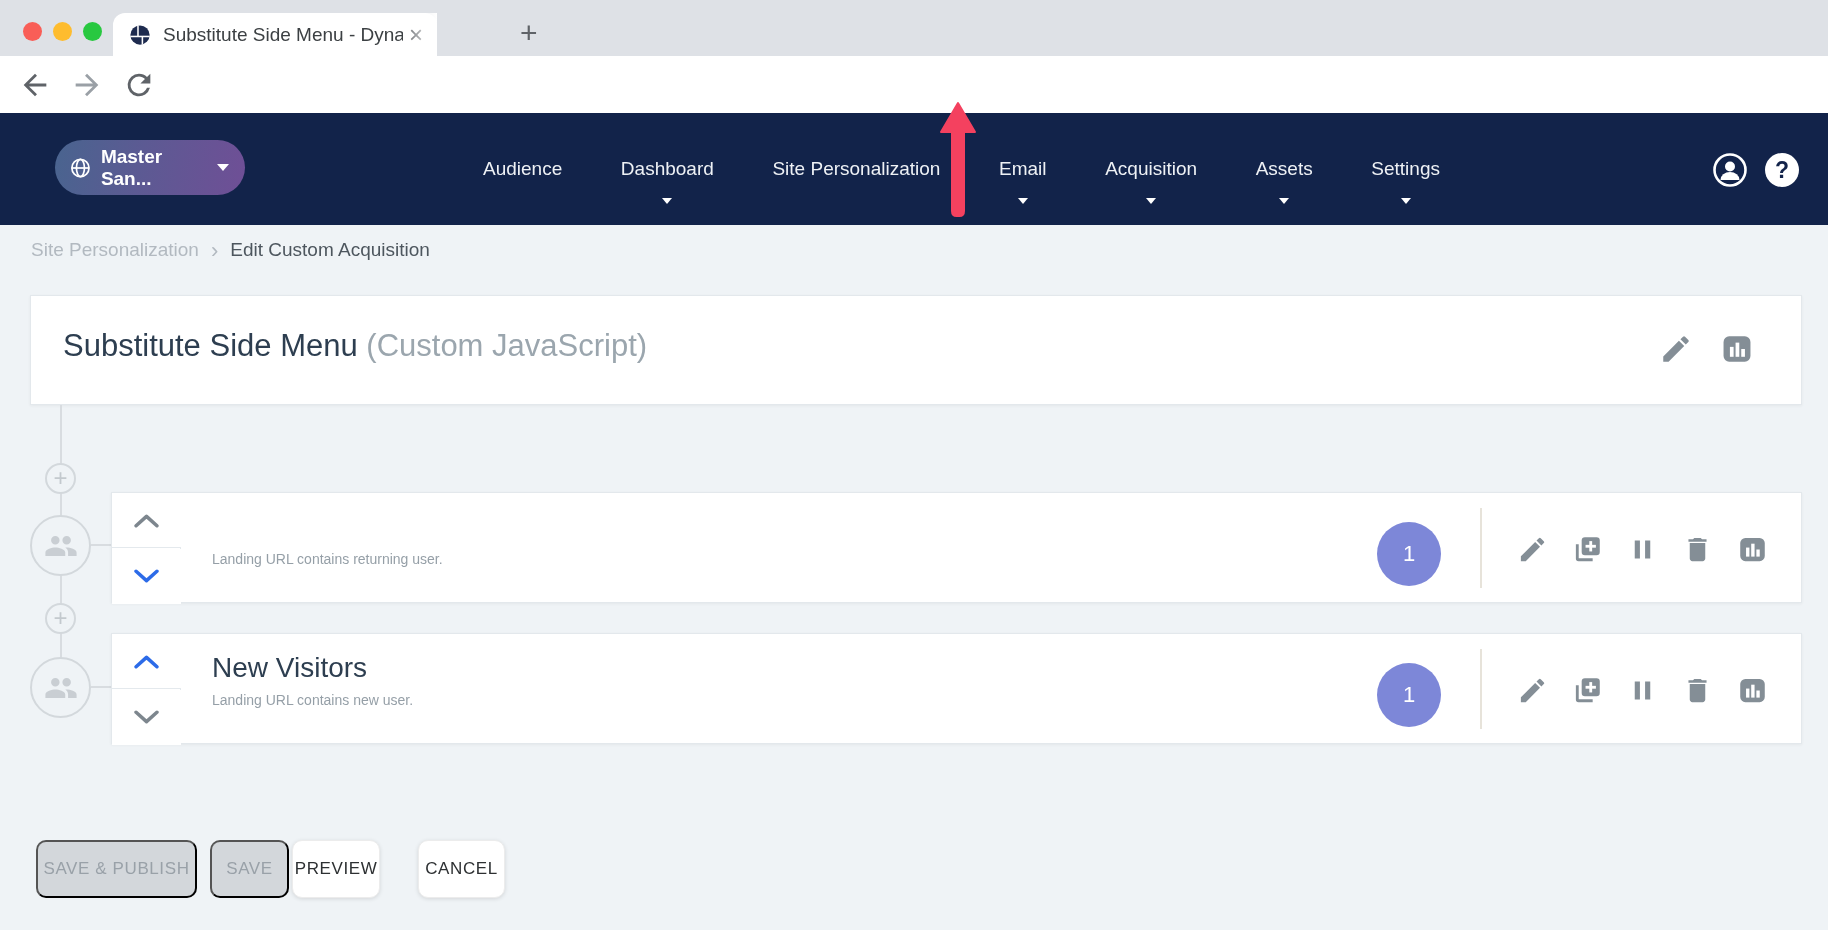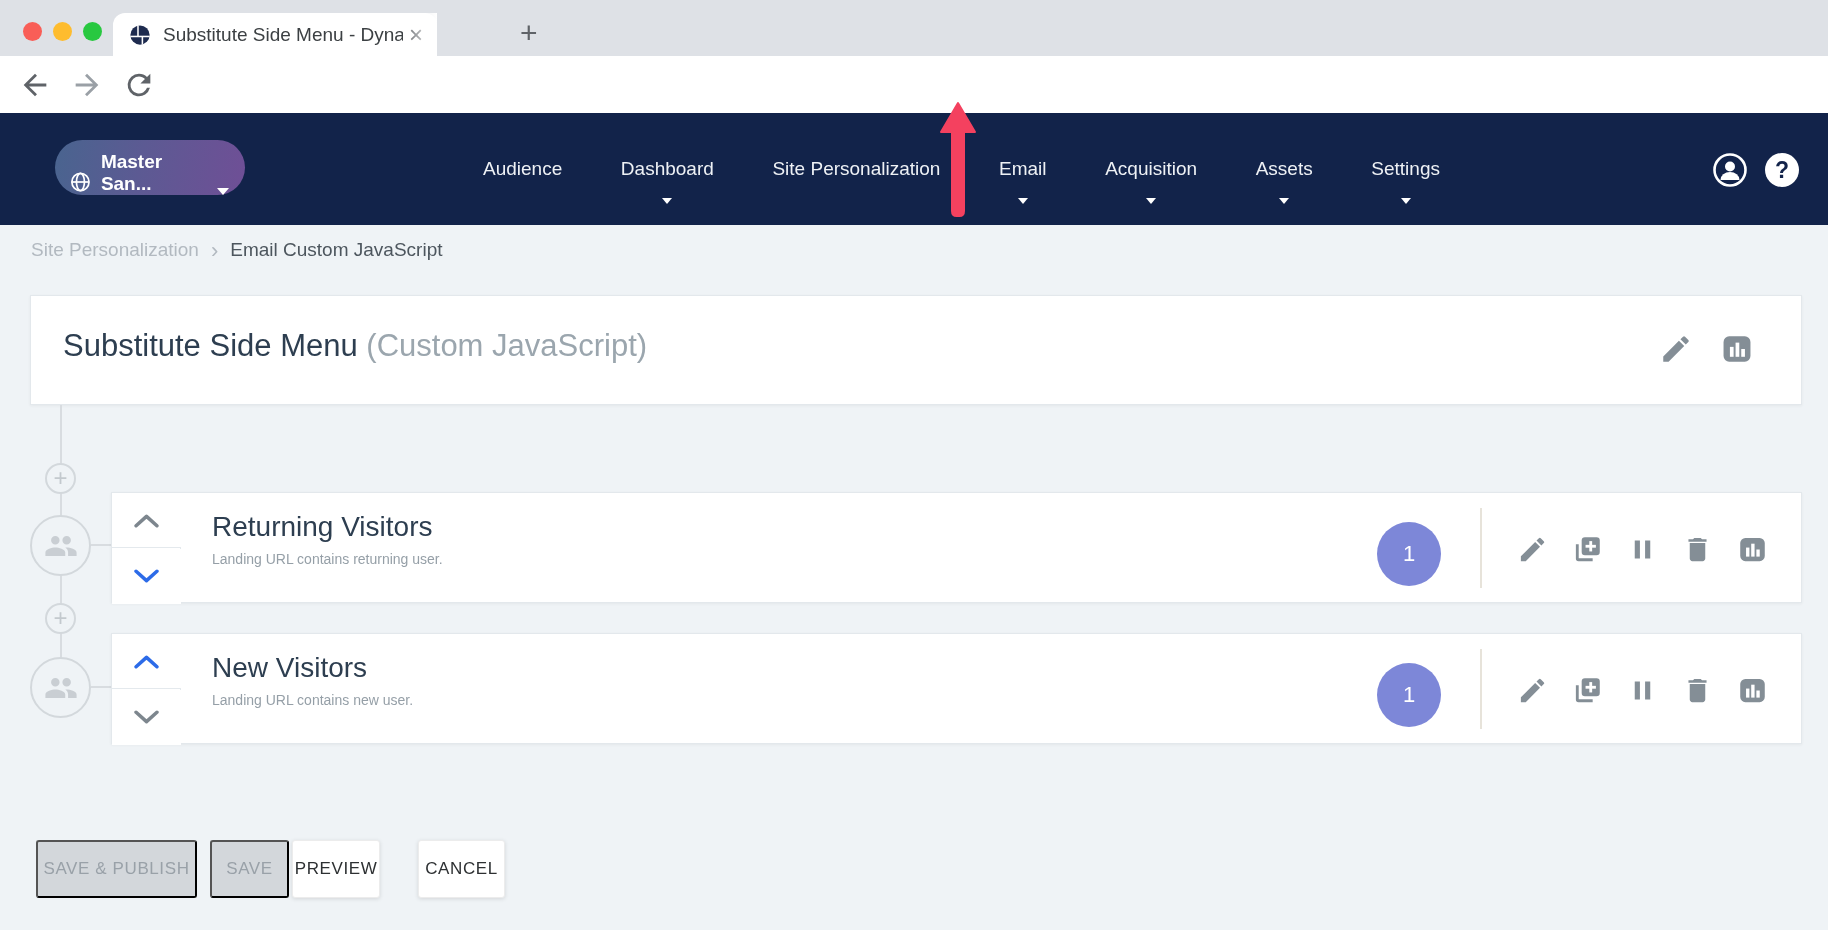--- a/index.html
+++ b/index.html
@@ -37,21 +37,21 @@
   .check-badge { position:absolute; right:-4px; bottom:-3px; width:14px; height:14px; border-radius:3px; background:#34a853; color:#fff; font-size:11px; font-weight:700; line-height:14px; text-align:center; }
   .flabel { font-family:"Liberation Serif", serif; font-style:italic; font-size:26px; color:#141414; }
   .greendot { width:25px; height:25px; border-radius:50%; background:#2e9e4f; position:relative; }
   .greendot .count { position:absolute; right:-8px; bottom:-8px; min-width:19px; height:19px; padding:0 3px; border-radius:4px; background:#4285f4; border:2px solid #fff; color:#fff; font-size:12px; font-weight:700; line-height:15px; text-align:center; }
   .chromesep { left:1707px; top:67px; width:1px; height:30px; background:#d0d3d6; }
   .avatar { left:1729px; top:65px; width:34px; height:34px; }
   .kebab { left:1791px; top:67px; width:16px; height:30px; }
 
   
   .appnav { left:0; top:113px; width:1828px; height:112px; background:#12234a; }
-  .acct-pill { left:55px; top:27px; height:55px; width:190px; border-radius:28px; background:linear-gradient(100deg,#49648f 0%,#5c5a93 45%,#6f4f96 100%); display:flex; align-items:flex-end; padding:0 16px 0 14px; gap:9px; }
+  .acct-pill { left:55px; top:27px; height:55px; width:190px; border-radius:28px; background:linear-gradient(100deg,#49648f 0%,#5c5a93 45%,#6f4f96 100%); display:flex; align-items:center; padding:0 16px 0 14px; gap:9px; }
   .acct-pill svg { width:26px; height:26px; }
   .acct-label { color:#fff; font-size:19px; font-weight:700; }
   .caret { width:0; height:0; border-left:6px solid transparent; border-right:6px solid transparent; border-top:7px solid #fff; }
   .acct-caret { margin-left:4px; }
   .navitems { left:483px; top:45px; width:957px; display:flex; justify-content:space-between; }
   .nav-item { position:relative; color:#eef1f5; font-size:19px; font-weight:500; white-space:nowrap; height:24px; }
   .nav-item .caret { position:absolute; left:50%; transform:translateX(-50%); top:40px; border-left-width:5px; border-right-width:5px; border-top-width:6px; }
   .nav-right { width:36px; height:36px; top:39px; }
   .help-circle { width:34px; height:34px; border-radius:50%; background:#fff; color:#12234a; font-size:23px; font-weight:800; display:flex; align-items:center; justify-content:center; top:40px; }
 
@@ -92,21 +92,21 @@
   .chev.off { color:#7d868e; }
   .row-title { position:absolute; left:100px; top:18px; font-size:28px; font-weight:400; color:#2d3e50; }
   .row-desc { position:absolute; left:100px; top:58px; font-size:14px; color:#959fa7; }
   .badge { position:absolute; left:1265px; top:29px; width:64px; height:64px; border-radius:50%; background:#7d87d8; color:#fff; font-size:22px; display:flex; align-items:center; justify-content:center; }
   .vdivider { position:absolute; left:1368px; top:15px; width:2px; height:80px; background:#e7e3da; }
   .row-actions { position:absolute; left:1402px; top:39px; display:flex; gap:19px; }
   .row-actions .icon-btn { width:36px; height:34px; background:none; border:none; }
   .row-actions svg { width:31px; height:31px; margin:1px auto; }
 
   
-  .fbtn { top:615px; height:58px; border-radius:3px; font-size:17px; font-weight:500; letter-spacing:0.6px; display:flex; align-items:center; justify-content:center; font-family:"Liberation Sans",sans-serif; }
+  .fbtn { top:615px; height:58px; border-radius:10px; font-size:17px; font-weight:500; letter-spacing:0.6px; display:flex; align-items:center; justify-content:center; font-family:"Liberation Sans",sans-serif; }
   .fbtn.disabled { background:#d3d7db; color:#99a1a8; }
   .fbtn.light { background:#fff; color:#2d3032; border:1px solid #ececec; box-shadow:0 1px 4px rgba(0,0,0,0.12); }
   .btn-savepublish { left:36px; width:161px; }
   .btn-save { left:210px; width:79px; }
   .btn-preview { left:292px; width:88px; }
   .btn-cancel { left:418px; width:87px; }
 </style>
 </head>
 <body>
 
@@ -272,21 +272,21 @@
 
 <svg class="abs red-arrow" viewBox="0 0 44 122">
   <path d="M22 3 L39 32 L28 32 L28 111 Q28 116 23.5 116 L20.5 116 Q16 116 16 111 L16 32 L5 32 Z" fill="#f4415f" stroke="#f4415f" stroke-width="2" stroke-linejoin="round"></path>
 </svg>
 
 <div class="abs content">
 
   <div class="abs breadcrumb">
     <span class="bc-parent">Site Personalization</span>
     <span class="bc-sep">›</span>
-    <span class="bc-current">Email Custom JavaScript</span>
+    <span class="bc-current">Edit Custom Acquisition</span>
   </div>
 
   <div class="abs card title-card">
     <div class="page-title">
       <span>Substitute Side Menu</span>
       <span class="page-subtitle">(Custom JavaScript)</span>
     </div>
     <div class="abs icon-btn title-edit">
       <svg viewBox="0 0 24 24" class="gray-icon">
           <path d="M3 17.25V21h3.75L17.81 9.94l-3.75-3.75L3 17.25zM20.71 7.04a.996.996 0 0 0 0-1.41l-2.34-2.34a.996.996 0 0 0-1.41 0l-1.83 1.83 3.75 3.75 1.83-1.83z"></path>
@@ -326,21 +326,20 @@
         <svg viewBox="0 0 24 14">
             <path d="M2 12 12 3l10 9" fill="none" stroke="currentColor" stroke-width="3.4" stroke-linecap="round" stroke-linejoin="round"></path>
           </svg>
       </button>
       <button class="chev down on">
         <svg viewBox="0 0 24 14">
             <path d="M2 2l10 9L22 2" fill="none" stroke="currentColor" stroke-width="3.4" stroke-linecap="round" stroke-linejoin="round"></path>
           </svg>
       </button>
     </div>
-    <h2 class="row-title">Returning Visitors</h2>
     <p class="row-desc">Landing URL contains returning user.</p>
     <div class="badge">1</div>
     <div class="vdivider"></div>
     <div class="row-actions">
       <button class="icon-btn">
         <svg viewBox="0 0 24 24" class="gray-icon">
             <path d="M3 17.25V21h3.75L17.81 9.94l-3.75-3.75L3 17.25zM20.71 7.04a.996.996 0 0 0 0-1.41l-2.34-2.34a.996.996 0 0 0-1.41 0l-1.83 1.83 3.75 3.75 1.83-1.83z"></path>
           </svg>
       </button>
       <button class="icon-btn">

